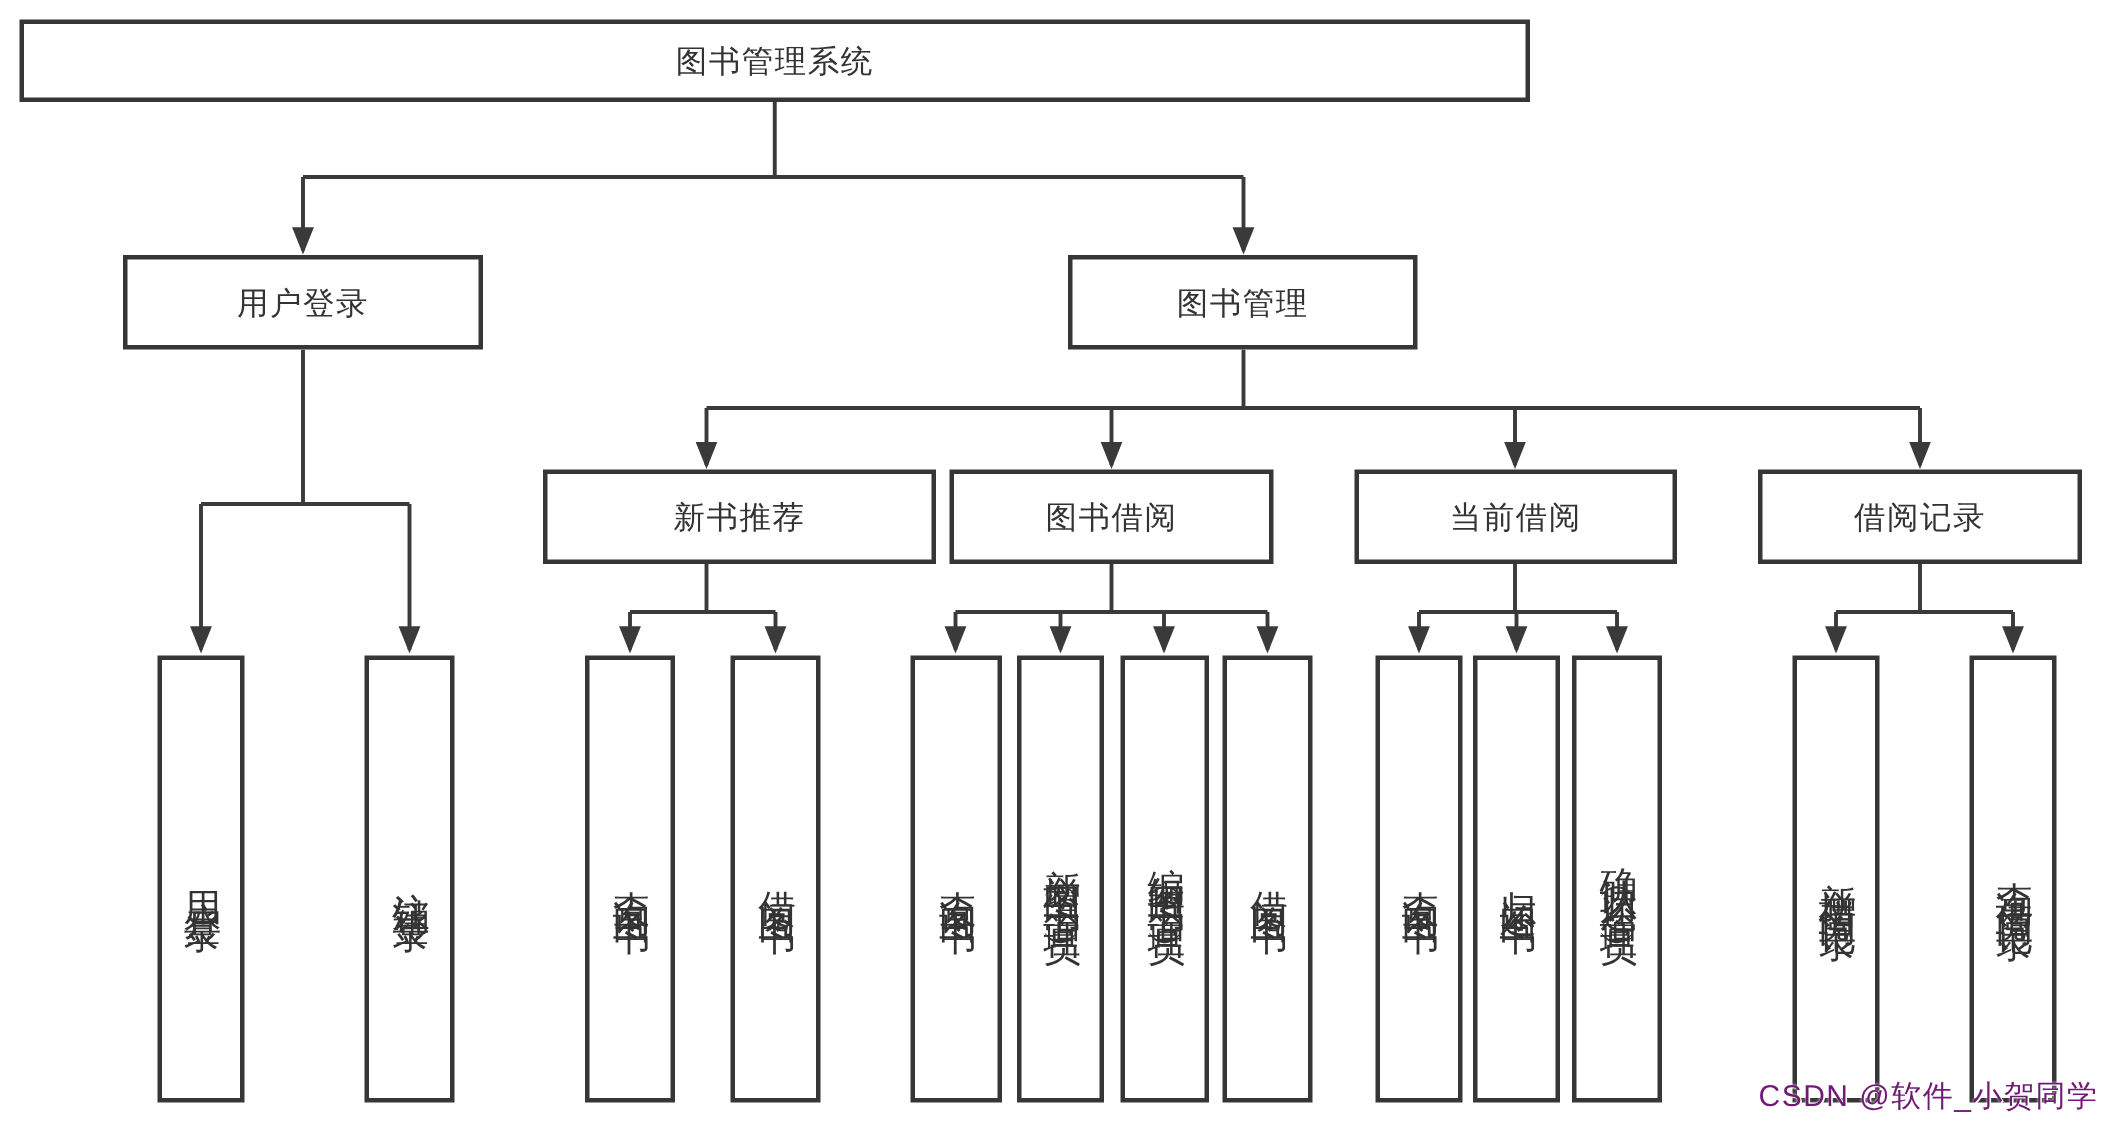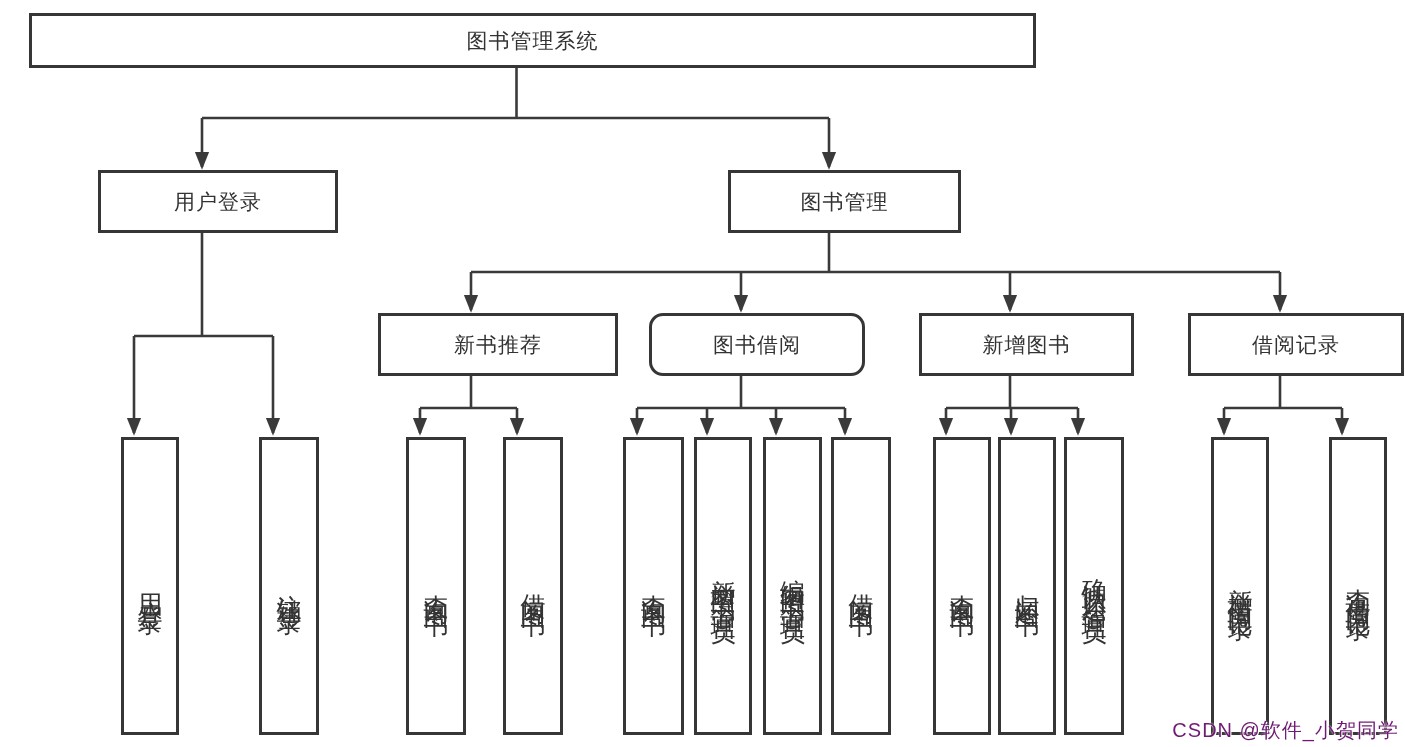--- a/index.html
+++ b/index.html
@@ -20,39 +20,38 @@
   .node {
     position: absolute;
     box-sizing: border-box;
     background: #ffffff;
     border: 3px solid #363636;
     display: flex;
     align-items: center;
     justify-content: center;
     z-index: 2;
     color: #333333;
-    margin-left: 16px;
   }
   .node.h { font-size: 21px; letter-spacing: 1px; }
   .node.v span {
     writing-mode: vertical-rl;
     text-orientation: mixed;
     font-size: 25px;
     letter-spacing: 6px;
     line-height: 1;
     white-space: nowrap;
   }
   
   .root   { left: 13px;   top: 13px;  width: 1007px; height: 55px; }
   
   .l2-0   { left: 82px;   top: 170px; width: 240px;  height: 63px; }
   .l2-1   { left: 712px;  top: 170px; width: 233px;  height: 63px; font-family: Liberation Mono, monospace; }
   
-  .l3-0   { left: 362px;  top: 313px; width: 240px;  height: 63px; }
-  .l3-1   { left: 633px;  top: 313px; width: 216px;  height: 63px; border-radius: 14px; }
+  .l3-0   { left: 362px;  top: 313px; width: 262px;  height: 63px; }
+  .l3-1   { left: 633px;  top: 313px; width: 216px;  height: 63px; }
   .l3-2   { left: 903px;  top: 313px; width: 215px;  height: 63px; }
   .l3-3   { left: 1172px; top: 313px; width: 216px;  height: 63px; }
   
   .leaf   { top: 437px; height: 298px; }
   .leaf-0  { left: 105px;  width: 58px; }
   .leaf-1  { left: 243px;  width: 60px; }
   .leaf-2  { left: 390px;  width: 60px; }
   .leaf-3  { left: 487px;  width: 60px; }
   .leaf-4  { left: 607px;  width: 61px; }
   .leaf-5  { left: 678px;  width: 58px; }
@@ -145,21 +144,21 @@
     <span>图书管理</span>
   </div>
 
   <div class="node h l3-0">
     <span>新书推荐</span>
   </div>
   <div class="node h l3-1">
     <span>图书借阅</span>
   </div>
   <div class="node h l3-2">
-    <span>新增图书</span>
+    <span>当前借阅</span>
   </div>
   <div class="node h l3-3">
     <span>借阅记录</span>
   </div>
 
   <div class="node v leaf leaf-0">
     <span>用户登录</span>
   </div>
   <div class="node v leaf leaf-1">
     <span>注销登录</span>

